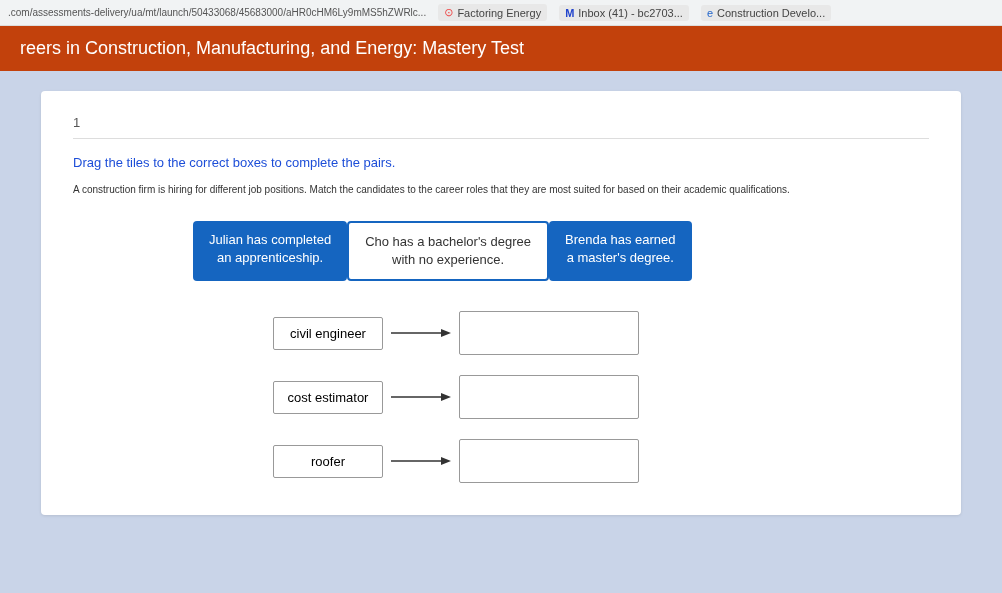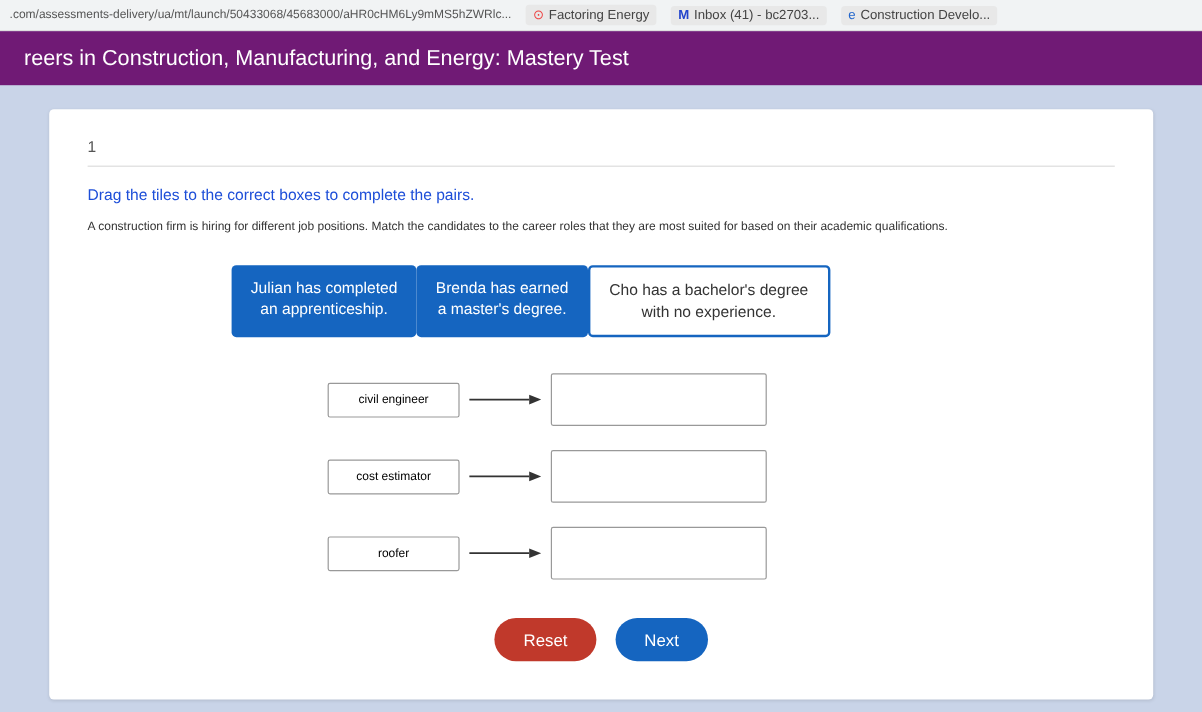--- a/index.html
+++ b/index.html
@@ -33,21 +33,21 @@
       display: flex;
       align-items: center;
       gap: 4px;
       padding: 2px 6px;
       border-radius: 3px;
       background: #e8e8e8;
       font-size: 11px;
     }
 
     .page-header {
-      background: #701a75;
+      background: #c2410c;
       color: white;
       padding: 12px 20px;
       font-size: 18px;
       font-weight: 500;
     }
 
     .page-content {
       padding: 20px;
       min-height: 500px;
     }
@@ -121,21 +121,21 @@
       display: flex;
       align-items: center;
       gap: 8px;
     }
 
     .match-label {
       min-width: 110px;
       text-align: center;
       border: 1px solid #999;
       padding: 8px 12px;
-      font-size: 10px;
+      font-size: 13px;
       border-radius: 2px;
       background: white;
     }
 
     .arrow-line {
       display: flex;
       align-items: center;
       width: 60px;
     }
 
@@ -206,24 +206,24 @@
 
     <div class="question-number">1</div>
 
     <div class="instruction">Drag the tiles to the correct boxes to complete the pairs.</div>
 
     <div class="description">A construction firm is hiring for different job positions. Match the candidates to the career roles that they are most suited for based on their academic qualifications.</div>
 
     <div class="tiles-section">
       <div class="tile tile-blue" style="white-space: pre-line;">Julian has completed
 an apprenticeship.</div>
+      <div class="tile tile-outline" style="white-space: pre-line;">Cho has a bachelor's degree
+with no experience.</div>
       <div class="tile tile-blue" style="white-space: pre-line;">Brenda has earned
 a master's degree.</div>
-      <div class="tile tile-outline" style="white-space: pre-line;">Cho has a bachelor's degree
-with no experience.</div>
     </div>
 
     <div class="matching-section">
 
       <div class="match-row">
         <div class="match-label">civil engineer</div>
         <div class="arrow-line">
           <svg viewBox="0 0 60 20">
             <line x1="0" y1="10" x2="50" y2="10" stroke="#333" stroke-width="1.5"></line>
             <polygon points="50,6 60,10 50,14" fill="#333"></polygon>
@@ -249,19 +249,15 @@
           <svg viewBox="0 0 60 20">
             <line x1="0" y1="10" x2="50" y2="10" stroke="#333" stroke-width="1.5"></line>
             <polygon points="50,6 60,10 50,14" fill="#333"></polygon>
           </svg>
         </div>
         <div class="drop-box"></div>
       </div>
 
     </div>
 
-    <div class="buttons-section">
-      <button class="btn btn-reset">Reset</button>
-      <button class="btn btn-next">Next</button>
-    </div>
 
   </div>
 </div>
 
 </body></html>

